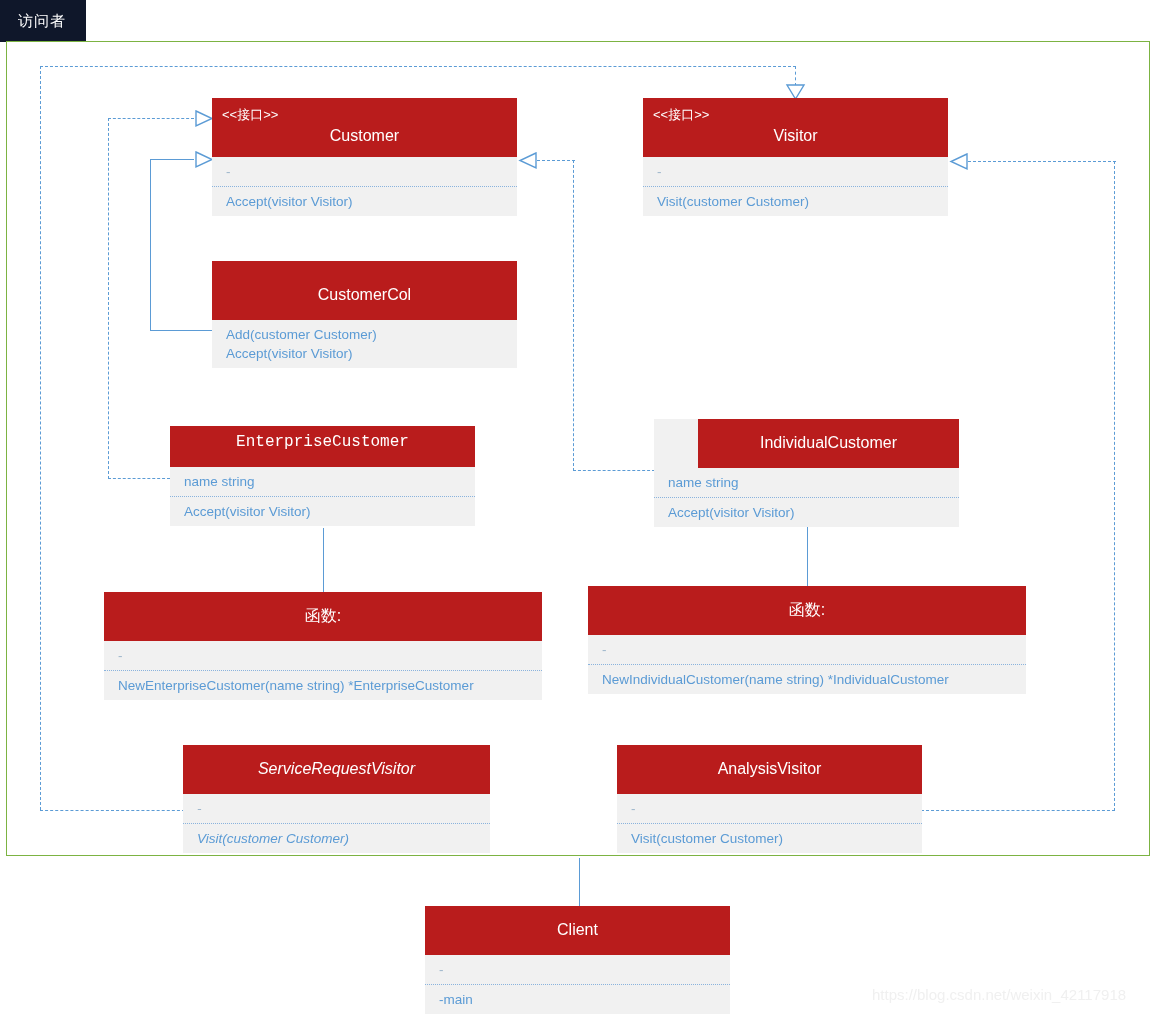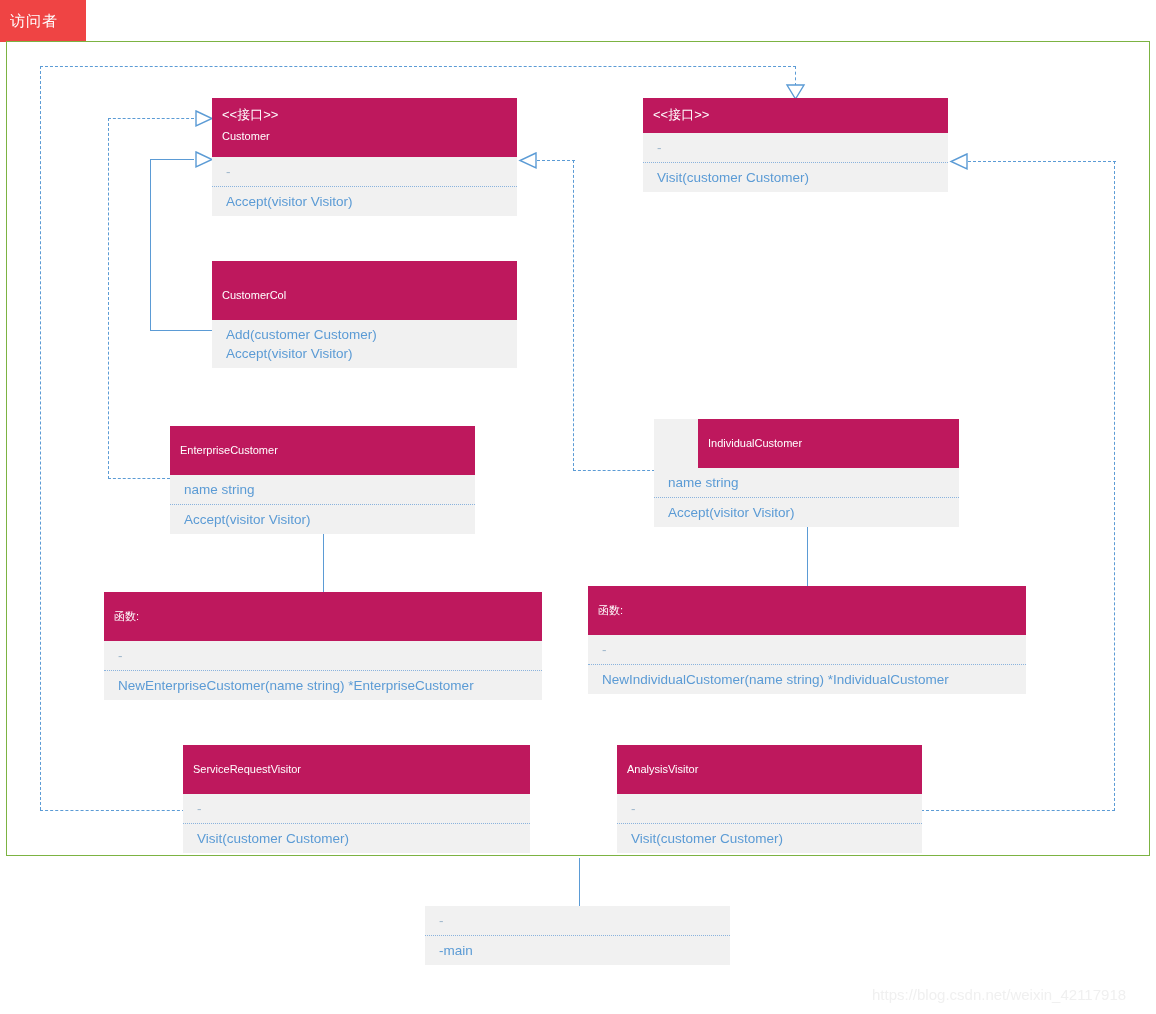--- a/index.html
+++ b/index.html
@@ -13,55 +13,56 @@
     width: 1156px; height: 1014px;
     background: #ffffff;
     overflow: hidden;
   }
 
   
   .pkg-tab {
     position: absolute;
     left: 0; top: 0;
     width: 86px; height: 42px;
-    background: #ef4444;
+    background: #0f172a;
     color: #ffffff;
     font-size: 15px;
     line-height: 42px;
-    padding-left: 10px;
+    padding-left: 18px;
     letter-spacing: 1px;
   }
   .pkg-frame {
     position: absolute;
     left: 6px; top: 41px;
     width: 1144px; height: 815px;
     border: 1.5px solid #7cb342;
     background: transparent;
   }
 
   
   .uml {
     position: absolute;
     background: #f1f1f1;
     font-size: 13.5px;
   }
   .uml .hdr {
-    background: #be185d;
+    background: #b91c1c;
     color: #ffffff;
     padding: 8px 10px 9px 10px;
   }
   .uml .hdr .stereo {
     display: block;
     font-size: 13px;
     line-height: 18px;
   }
   .uml .hdr .nm {
     display: block;
-    font-size: 11px;
+    font-size: 16px;
     line-height: 24px;
+    text-align: center;
   }
   .uml .attrs, .uml .ops {
     color: #5b9bd5;
     padding: 5px 10px 5px 14px;
     line-height: 19px;
     font-size: 13.5px;
   }
   .uml .attrs { border-bottom: 1px dotted #8ab3dd; }
   .uml .attrs .dash { color: #9fb7cc; }
   .uml .ops div { white-space: nowrap; }
@@ -147,41 +148,42 @@
       <span class="dash">-</span>
     </div>
     <div class="ops">
       <div>Accept(visitor Visitor)</div>
     </div>
   </div>
 
   <div class="uml" style="left:643px; top:98px; width:305px;">
     <div class="hdr">
       <span class="stereo">&lt;&lt;接口&gt;&gt;</span>
+      <span class="nm">Visitor</span>
     </div>
     <div class="attrs">
       <span class="dash">-</span>
     </div>
     <div class="ops">
       <div>Visit(customer Customer)</div>
     </div>
   </div>
 
   <div class="uml" style="left:212px; top:261px; width:305px;">
     <div class="hdr" style="padding-top:22px; padding-bottom:13px;">
       <span class="nm">CustomerCol</span>
     </div>
     <div class="ops">
       <div>Add(customer Customer)</div>
       <div>Accept(visitor Visitor)</div>
     </div>
   </div>
 
   <div class="uml" style="left:170px; top:426px; width:305px;">
-    <div class="hdr" style="padding-top:12px; padding-bottom:13px;">
+    <div class="hdr" style="padding-top:4px; padding-bottom:13px;font-family:Liberation Mono, monospace;">
       <span class="nm">EnterpriseCustomer</span>
     </div>
     <div class="attrs">name string</div>
     <div class="ops">
       <div>Accept(visitor Visitor)</div>
     </div>
   </div>
 
   <div class="uml" style="left:654px; top:419px; width:305px;">
     <div class="hdr" style="padding-top:12px; padding-bottom:13px;margin-left:44px;">
@@ -210,21 +212,21 @@
       <span class="nm">函数:</span>
     </div>
     <div class="attrs">
       <span class="dash">-</span>
     </div>
     <div class="ops">
       <div>NewIndividualCustomer(name string) *IndividualCustomer</div>
     </div>
   </div>
 
-  <div class="uml" style="left:183px; top:745px; width:347px;">
+  <div class="uml" style="left:183px; top:745px; width:307px;font-style:italic;">
     <div class="hdr" style="padding-top:12px; padding-bottom:13px;">
       <span class="nm">ServiceRequestVisitor</span>
     </div>
     <div class="attrs">
       <span class="dash">-</span>
     </div>
     <div class="ops">
       <div>Visit(customer Customer)</div>
     </div>
   </div>
@@ -235,20 +237,23 @@
     </div>
     <div class="attrs">
       <span class="dash">-</span>
     </div>
     <div class="ops">
       <div>Visit(customer Customer)</div>
     </div>
   </div>
 
   <div class="uml" style="left:425px; top:906px; width:305px;">
+    <div class="hdr" style="padding-top:12px; padding-bottom:13px;">
+      <span class="nm">Client</span>
+    </div>
     <div class="attrs">
       <span class="dash">-</span>
     </div>
     <div class="ops">
       <div>-main</div>
     </div>
   </div>
 
   <div class="watermark" style="left:872px; top:986px;">https://blog.csdn.net/weixin_42117918</div>
 

